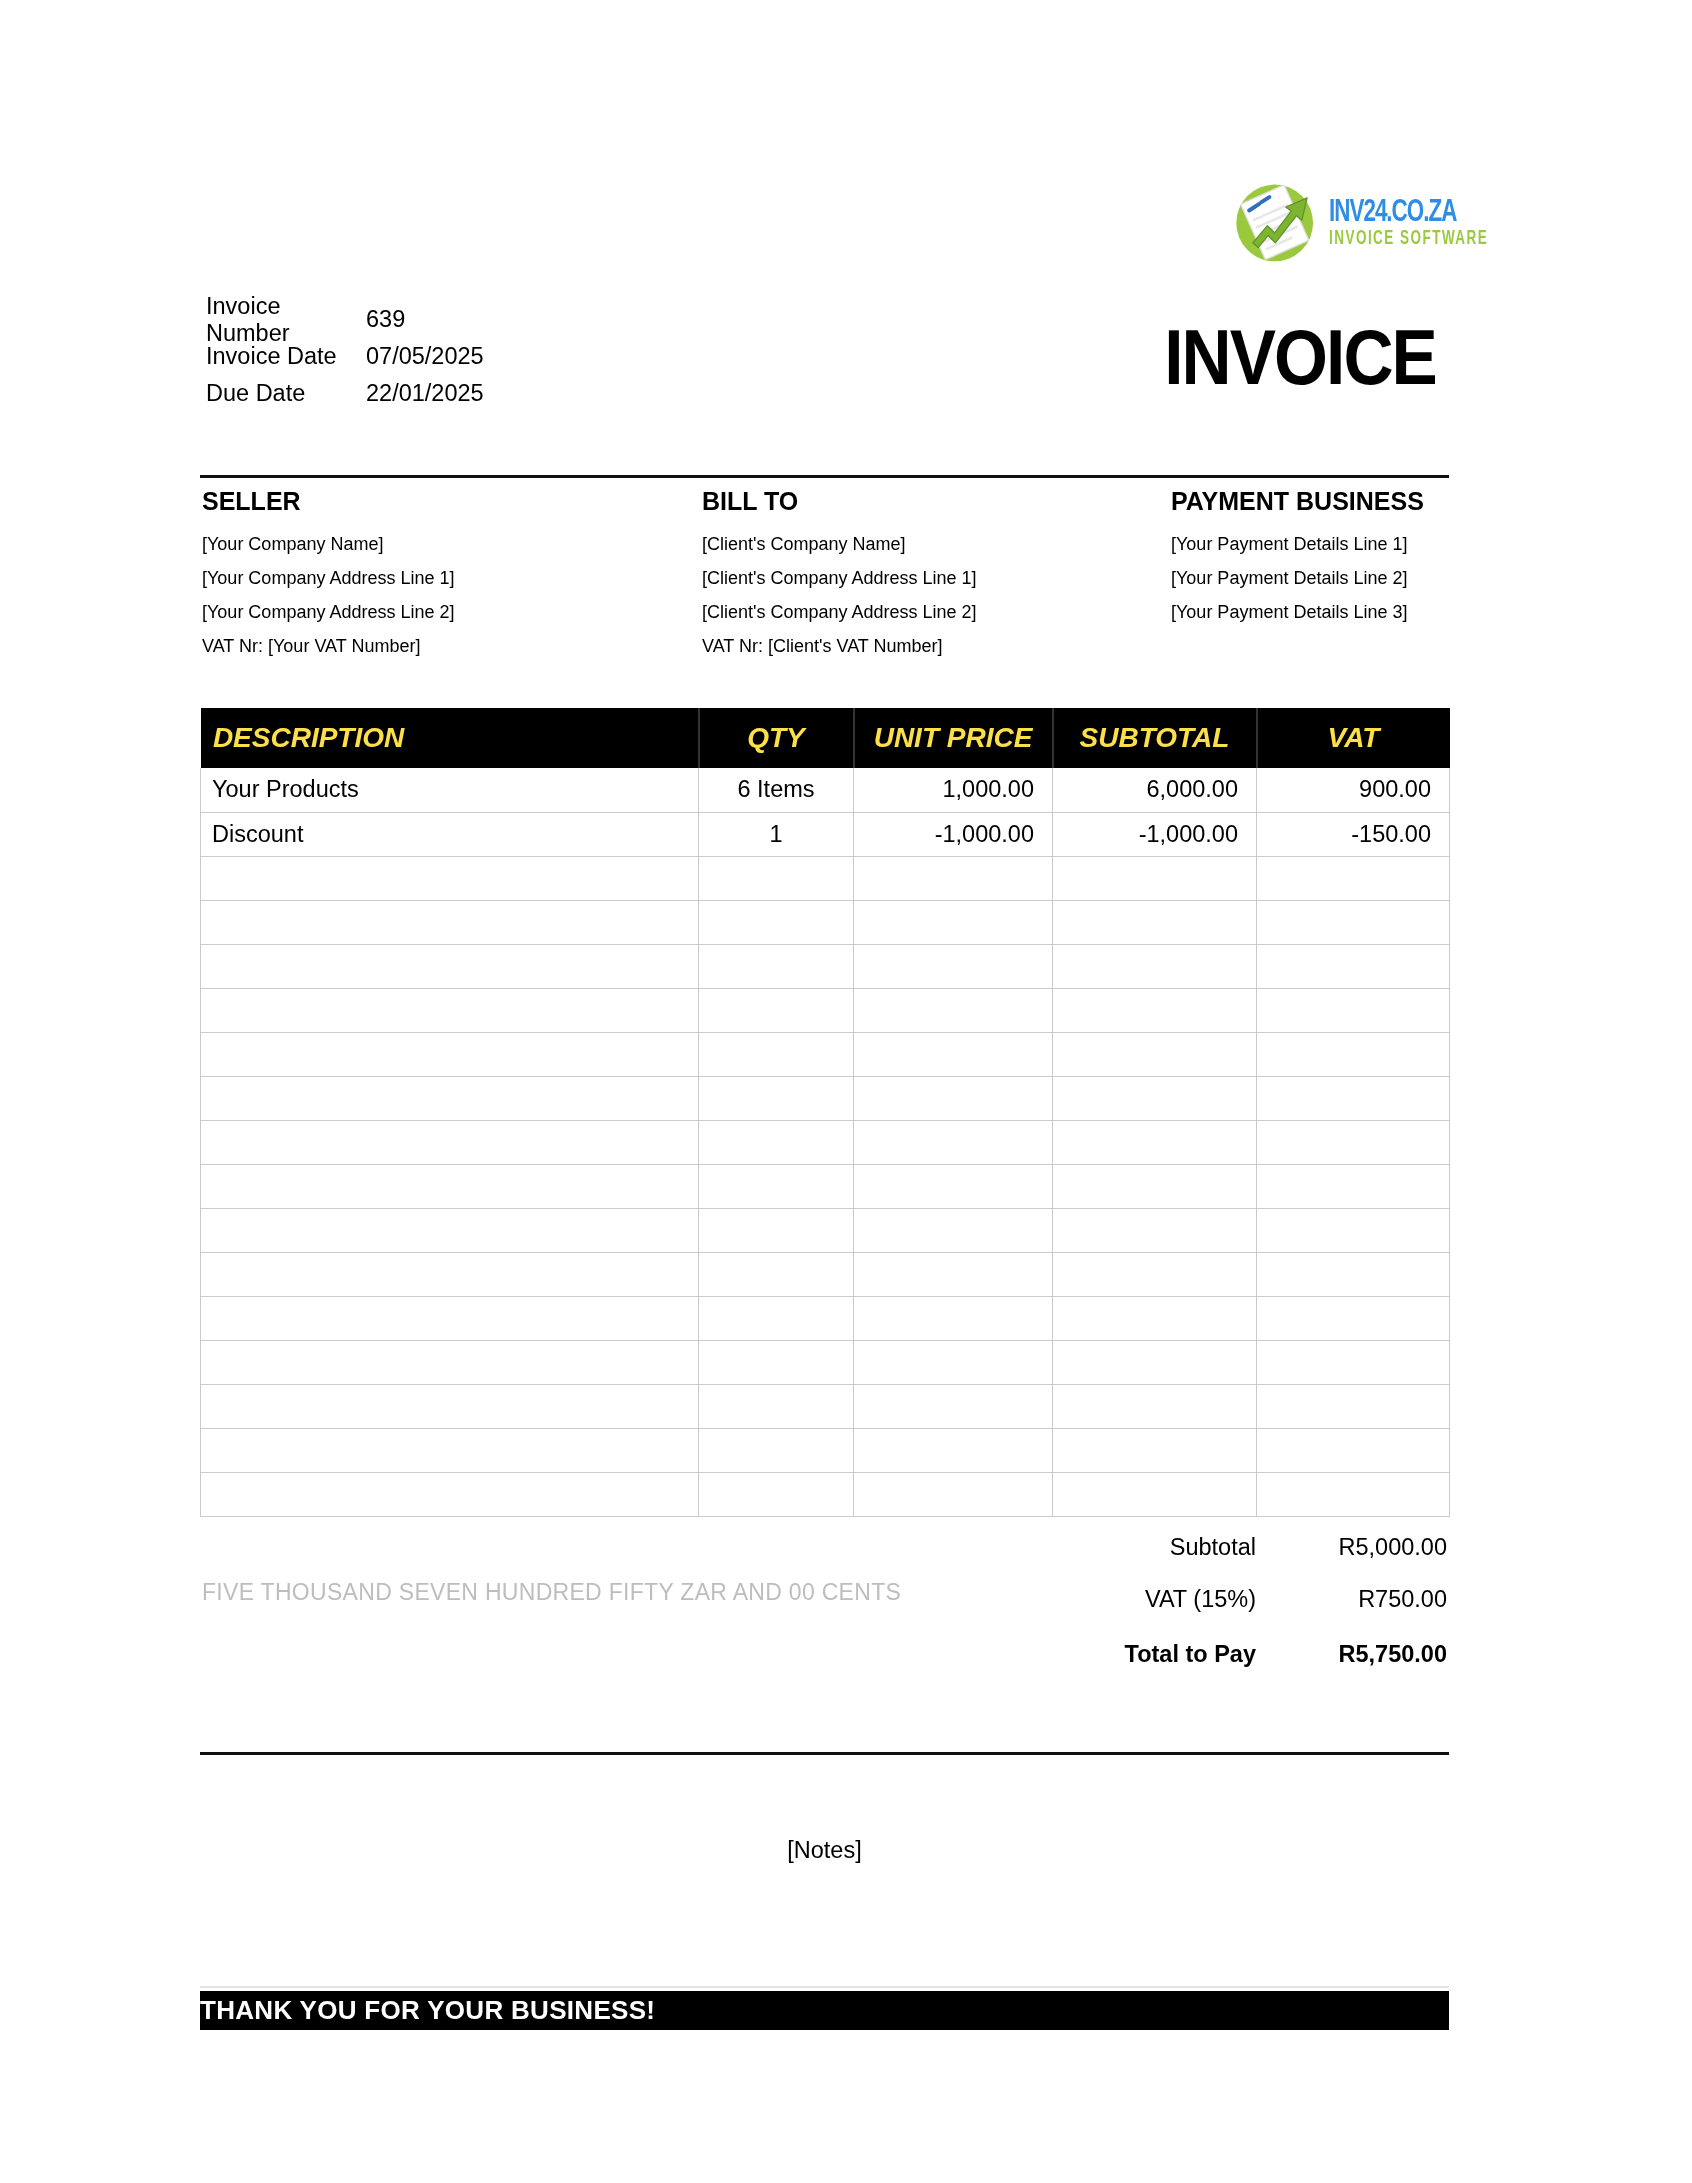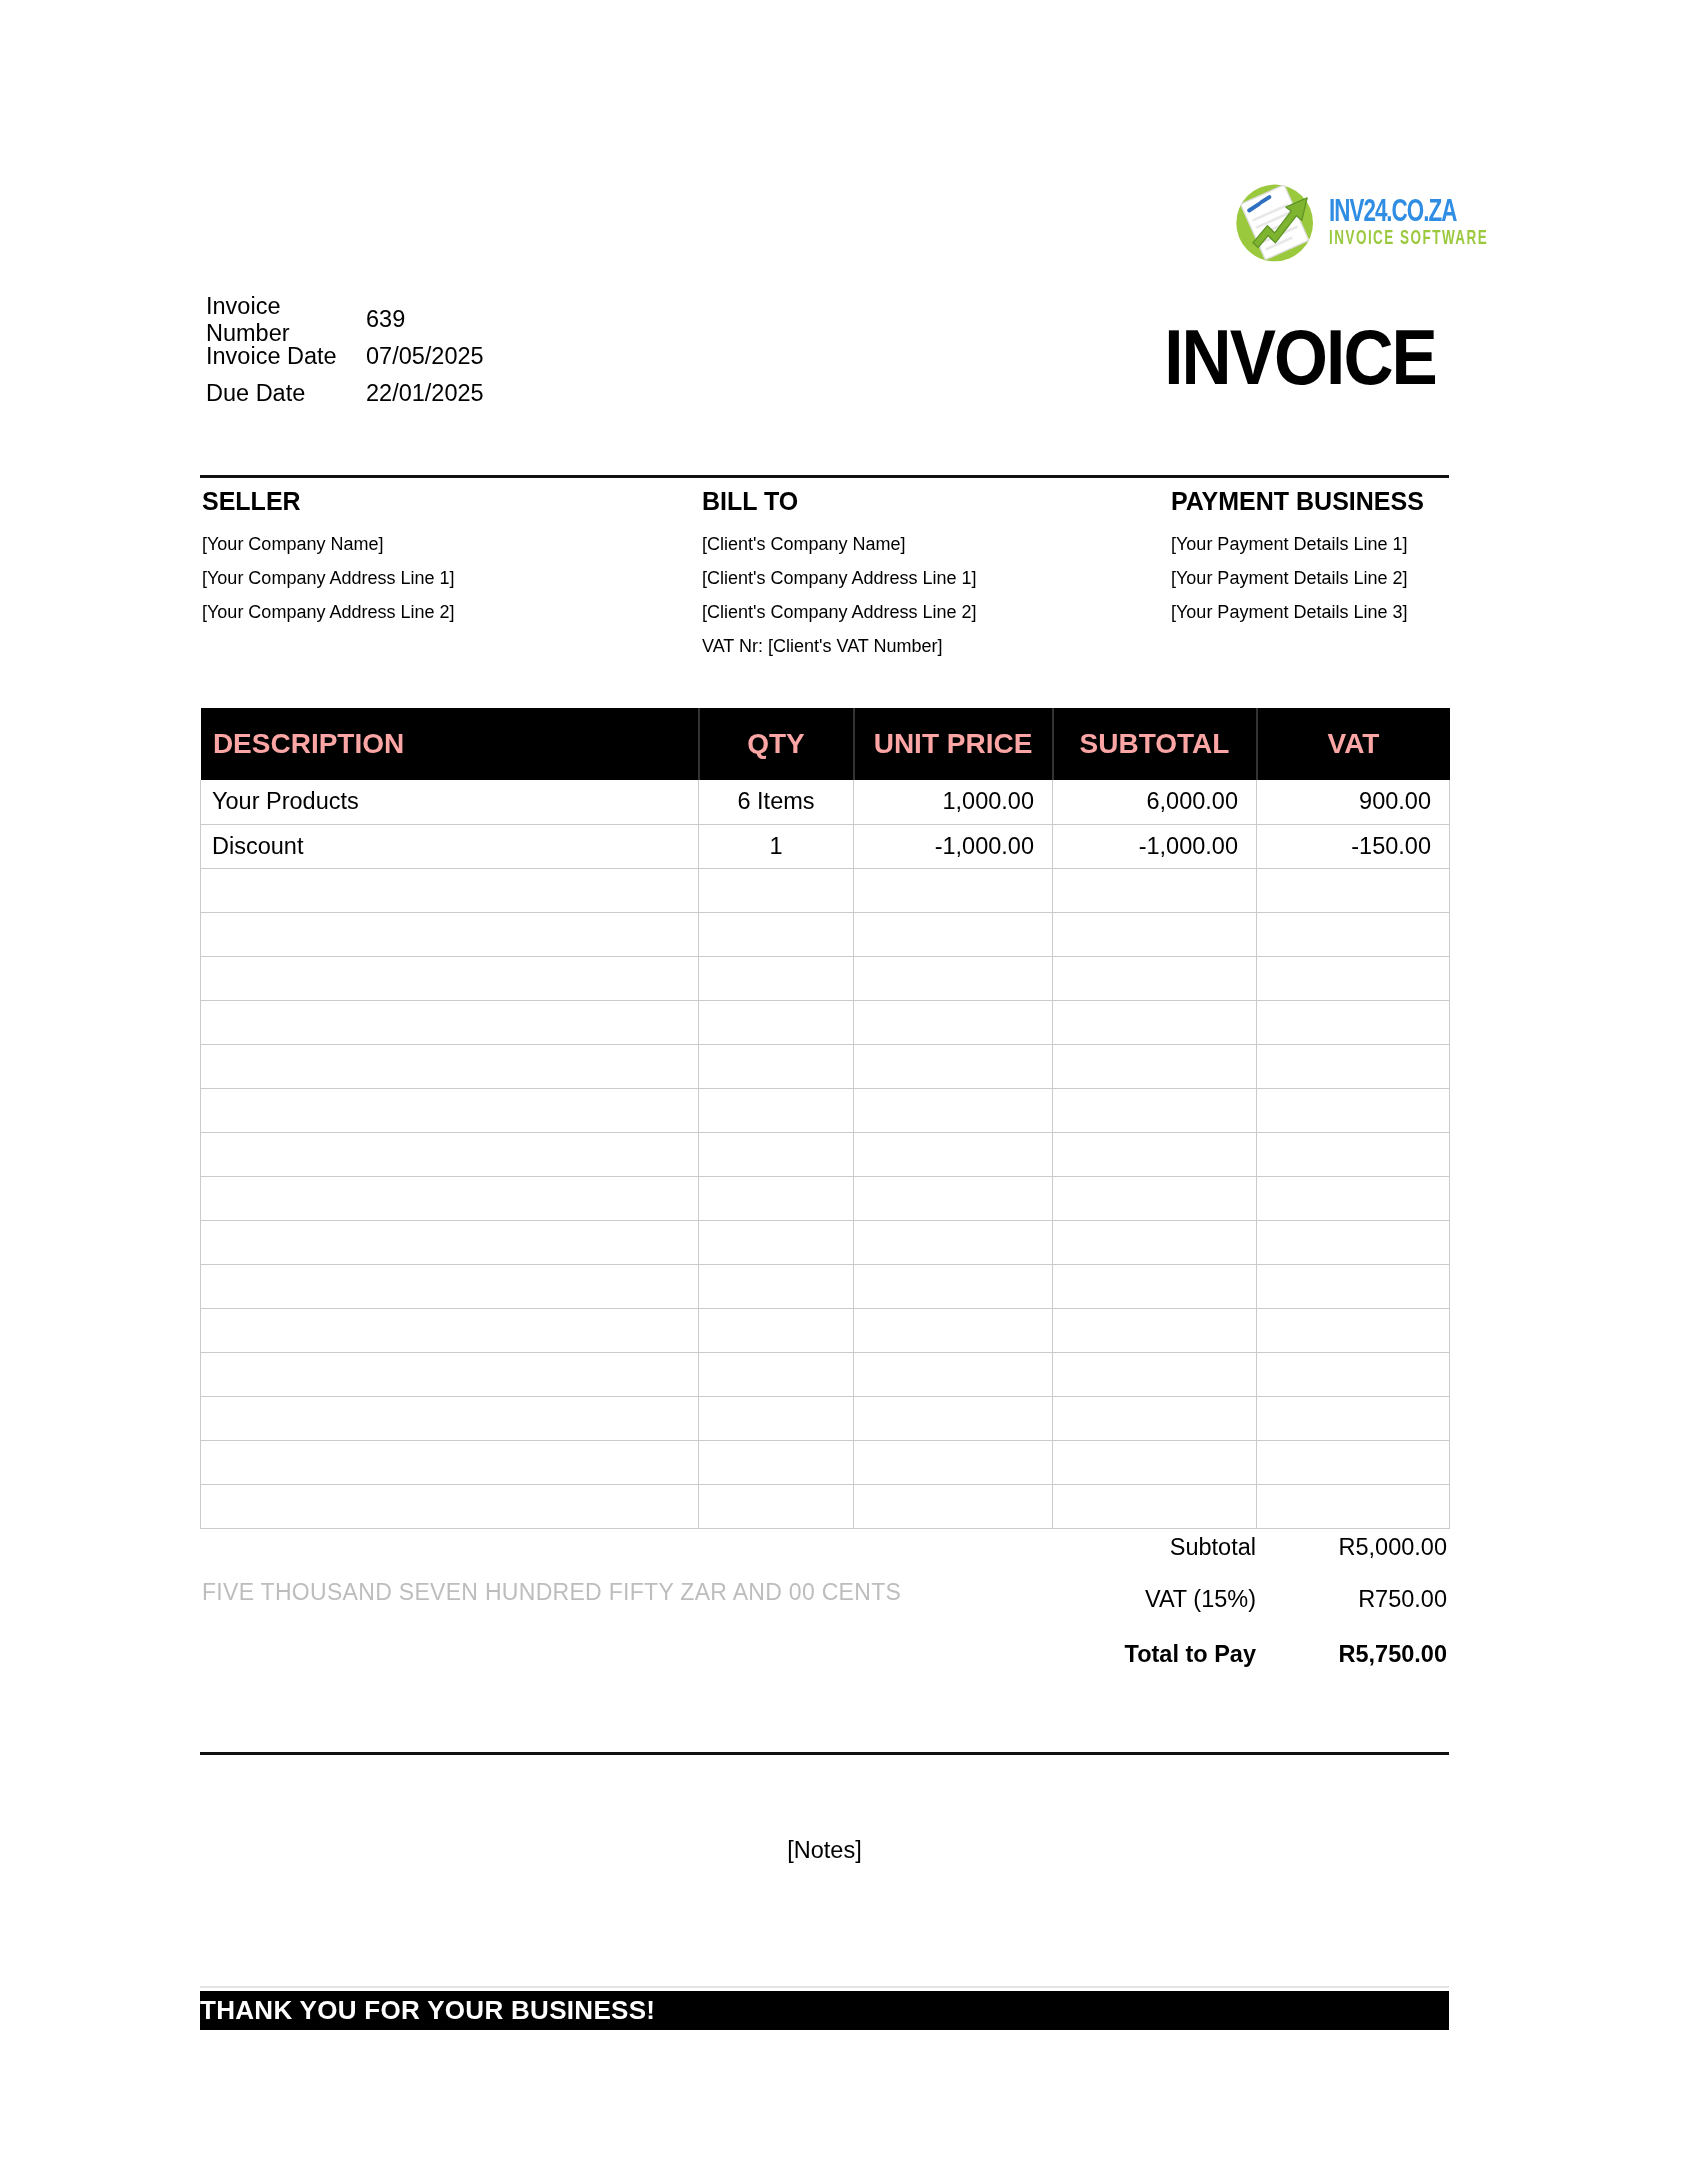--- a/index.html
+++ b/index.html
@@ -48,22 +48,22 @@
   .party .line { font-size:18px; line-height:34px; white-space:nowrap; }
 
   
   .items { position:absolute; left:200px; top:708px; width:1249px; border-collapse:collapse; table-layout:fixed; }
   .items col.c-desc { width:498px; }
   .items col.c-qty  { width:155px; }
   .items col.c-unit { width:199px; }
   .items col.c-sub  { width:204px; }
   .items col.c-vat  { width:193px; }
   .items th {
-    background:#000; color:#fca5a5; height:72px;
-    font-size:28px; font-weight:bold; text-align:center; vertical-align:middle;
+    background:#000; color:#fde047; height:60px;
+    font-size:28px; font-weight:bold; text-align:center; vertical-align:middle;font-style:italic;
   }
   .items th + th { border-left:2.1px solid #333; }
   .items th.h-desc { text-align:left; padding-left:12.4px; }
   .items td {
     height:44px; border:1.4px solid #cbcbcb; font-size:23.5px; vertical-align:middle;
     background:#fff;
   }
   .items td.col-desc { text-align:left; padding-left:11px; }
   .items td.col-qty  { text-align:center; }
   .items td.col-num  { text-align:right; padding-right:18px; }
@@ -133,20 +133,21 @@
   <div class="doc-title">INVOICE</div>
 
   <div class="rule rule-top"></div>
 
   <div class="parties">
     <div class="party party-seller">
       <h3>SELLER</h3>
       <div class="line">[Your Company Name]</div>
       <div class="line">[Your Company Address Line 1]</div>
       <div class="line">[Your Company Address Line 2]</div>
+      <div class="line">VAT Nr: [Your VAT Number]</div>
     </div>
     <div class="party party-billto">
       <h3>BILL TO</h3>
       <div class="line">[Client's Company Name]</div>
       <div class="line">[Client's Company Address  Line 1]</div>
       <div class="line">[Client's Company Address  Line 2]</div>
       <div class="line">VAT Nr: [Client's VAT Number]</div>
     </div>
     <div class="party party-payment">
       <h3>PAYMENT BUSINESS</h3>

